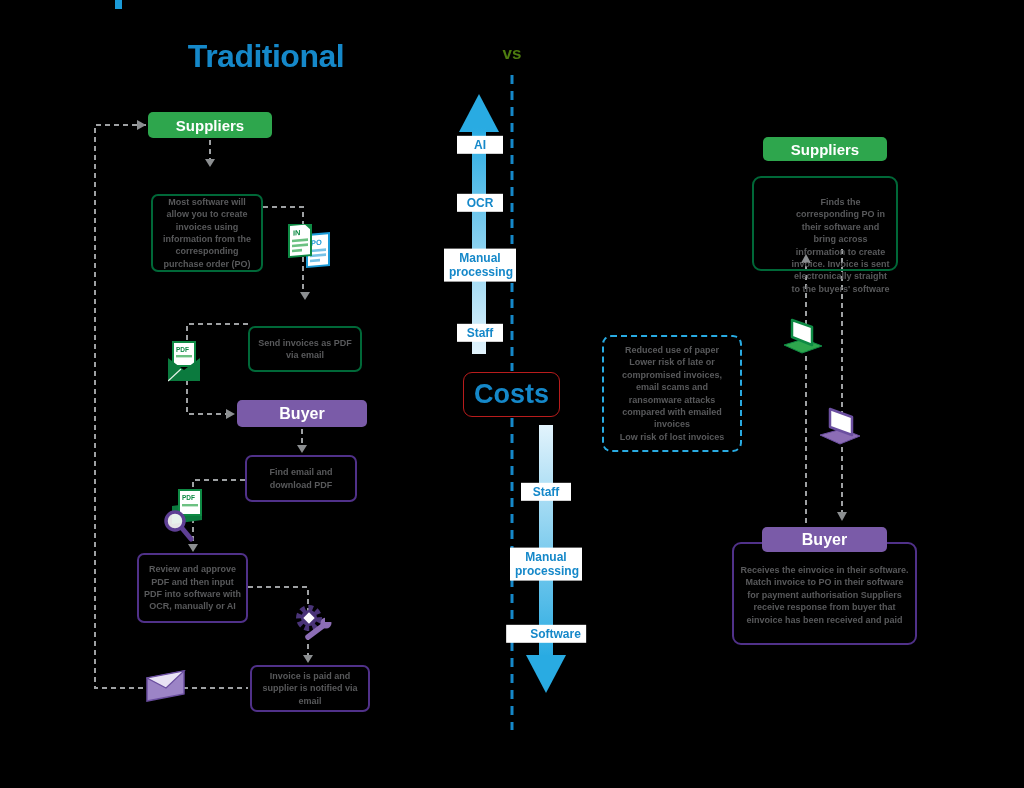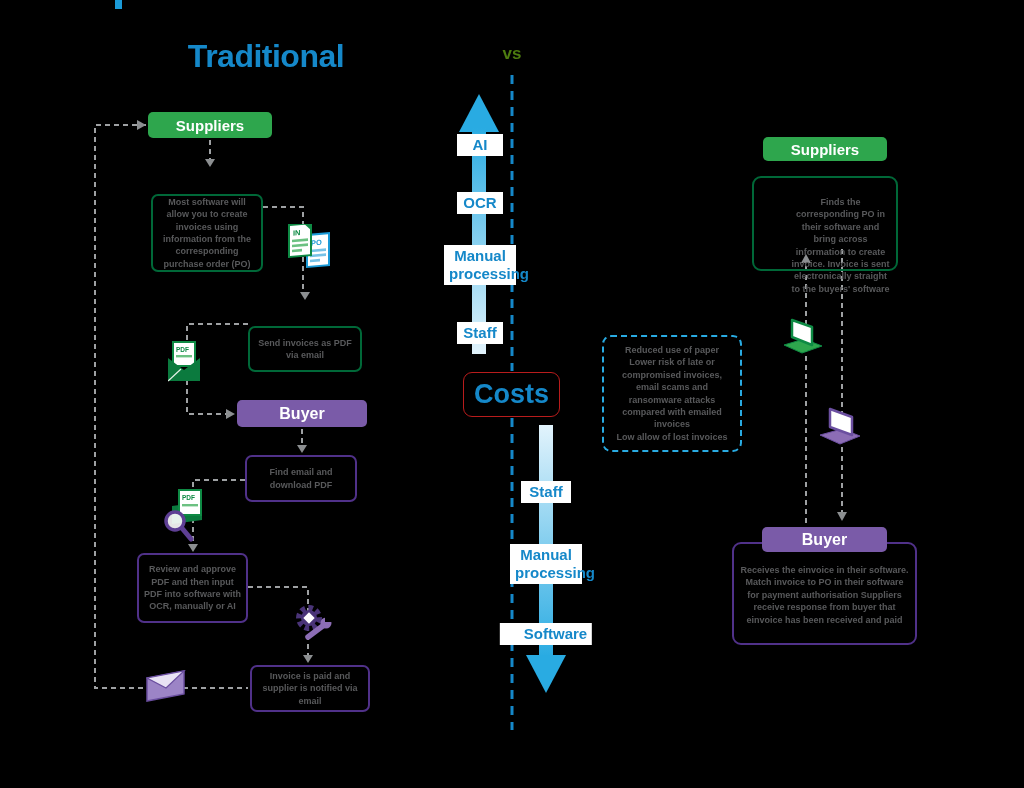--- a/index.html
+++ b/index.html
@@ -13,21 +13,21 @@
         display:flex;align-items:center;justify-content:center;box-sizing:border-box;}
   .pill-green{background:#2EA64D;}
   .pill-purple{background:#7A5BA8;}
   .obox{position:absolute;border-radius:7px;box-sizing:border-box;display:flex;
         align-items:center;justify-content:center;padding:5px;}
   .obox-green{border:2px solid #006838;margin-top:24px;}
   .obox-purple{border:2px solid #503189;}
   .obox-blue-dashed{border:2px dashed #29ABE2;border-radius:9px;}
   .small{font-size:9px;font-weight:bold;color:#58595B;line-height:1.38;text-align:center;}
   .strip{position:absolute;transform:translate(-50%,-50%);background:#fff;color:#1588C9;
-         font-weight:bold;font-size:15px;text-align:center;padding:2px 5px;line-height:1.2;}
+         font-weight:bold;font-size:12px;text-align:center;padding:2px 5px;line-height:1.2;}
   .strip-wide{width:62px;}
   .costs{position:absolute;left:463px;top:372px;width:97px;height:45px;border:1px solid #b91c1c;
          border-radius:9px;box-sizing:border-box;display:flex;align-items:center;justify-content:center;
          color:#1588C9;font-weight:bold;font-size:27px;}
   .topfrag{position:absolute;left:115px;top:0;width:7px;height:9px;background:#1B9AD7;}
   .benefit-gap{height:12px;}
 </style>
 </head>
 <body>
 
@@ -177,21 +177,21 @@
   <div class="obox obox-green" style="left:752px;top:152px;width:146px;height:95px;border-radius:9px;align-items:flex-start;padding-top:18px;padding-left:36px;">
     <div class="small">Finds the corresponding PO in their software and bring across information to create invoice. Invoice is sent electronically straight to the buyers' software</div>
   </div>
   <div class="pill pill-green" style="left:763px;top:137px;width:124px;height:24px;">Suppliers</div>
 
   <div class="obox obox-blue-dashed" style="left:602px;top:335px;width:140px;height:117px;flex-direction:column;padding:8px 6px;">
     <div class="small">Reduced use of paper</div>
     <div class="benefit-gap"></div>
     <div class="small">Lower risk of late or compromised invoices, email scams and ransomware attacks compared with emailed invoices</div>
     <div class="benefit-gap"></div>
-    <div class="small">Low allow of lost invoices</div>
+    <div class="small">Low risk of lost invoices</div>
   </div>
 
   <svg class="abs" style="left:782px;top:318px;" width="42" height="42" viewBox="0 0 42 42">
     <polygon points="2,27 22,21 40,28 20,35" fill="#2EA64D" stroke="#0E8A44" stroke-width="1"></polygon>
     <polygon points="10,2 30,9 30,27 10,19" fill="#fff" stroke="#0E8A44" stroke-width="2.5" stroke-linejoin="round"></polygon>
   </svg>
 
   <svg class="abs" style="left:818px;top:406px;" width="44" height="44" viewBox="0 0 44 44">
     <polygon points="2,29 24,23 42,30 22,38" fill="#8C6DB5" stroke="#6B4FA0" stroke-width="1"></polygon>
     <polygon points="12,3 34,11 34,29 12,21" fill="#fff" stroke="#6B4FA0" stroke-width="2.5" stroke-linejoin="round"></polygon>

